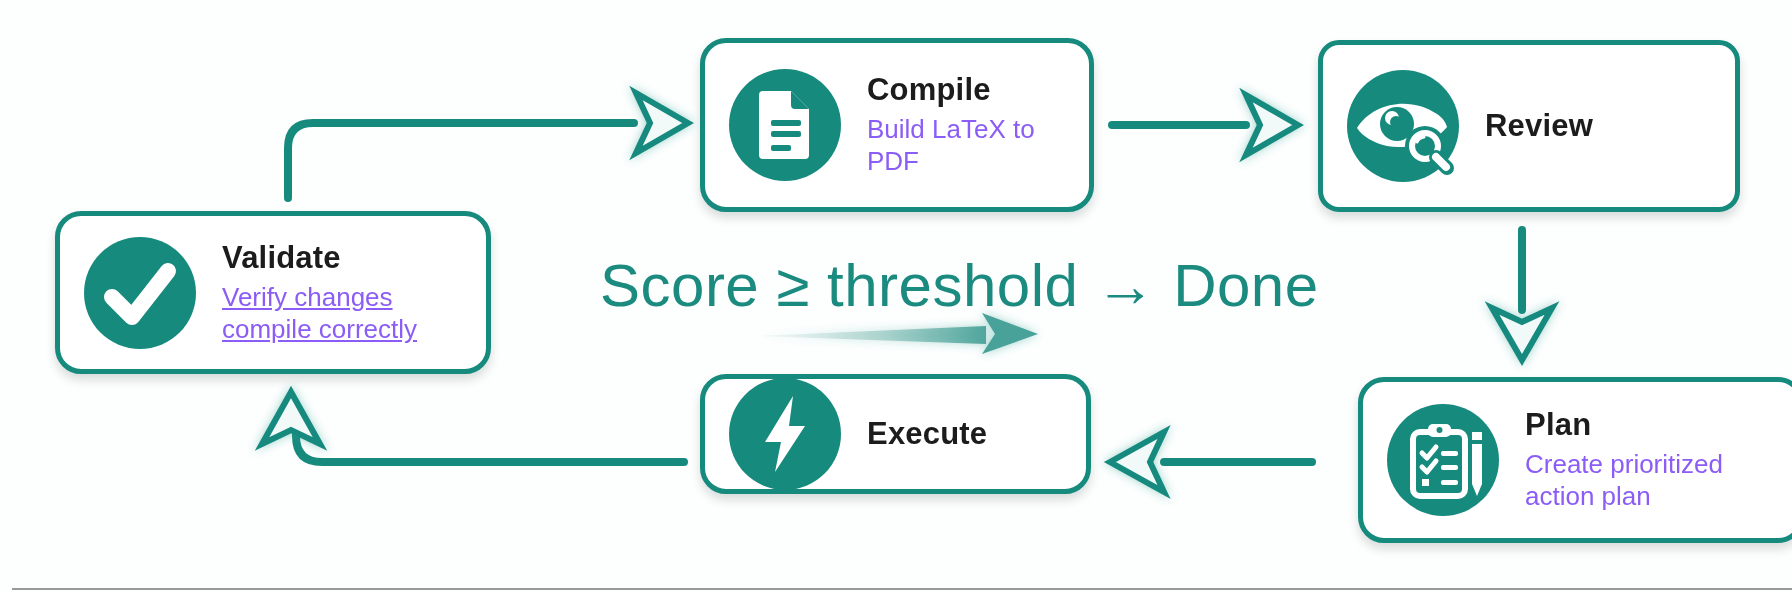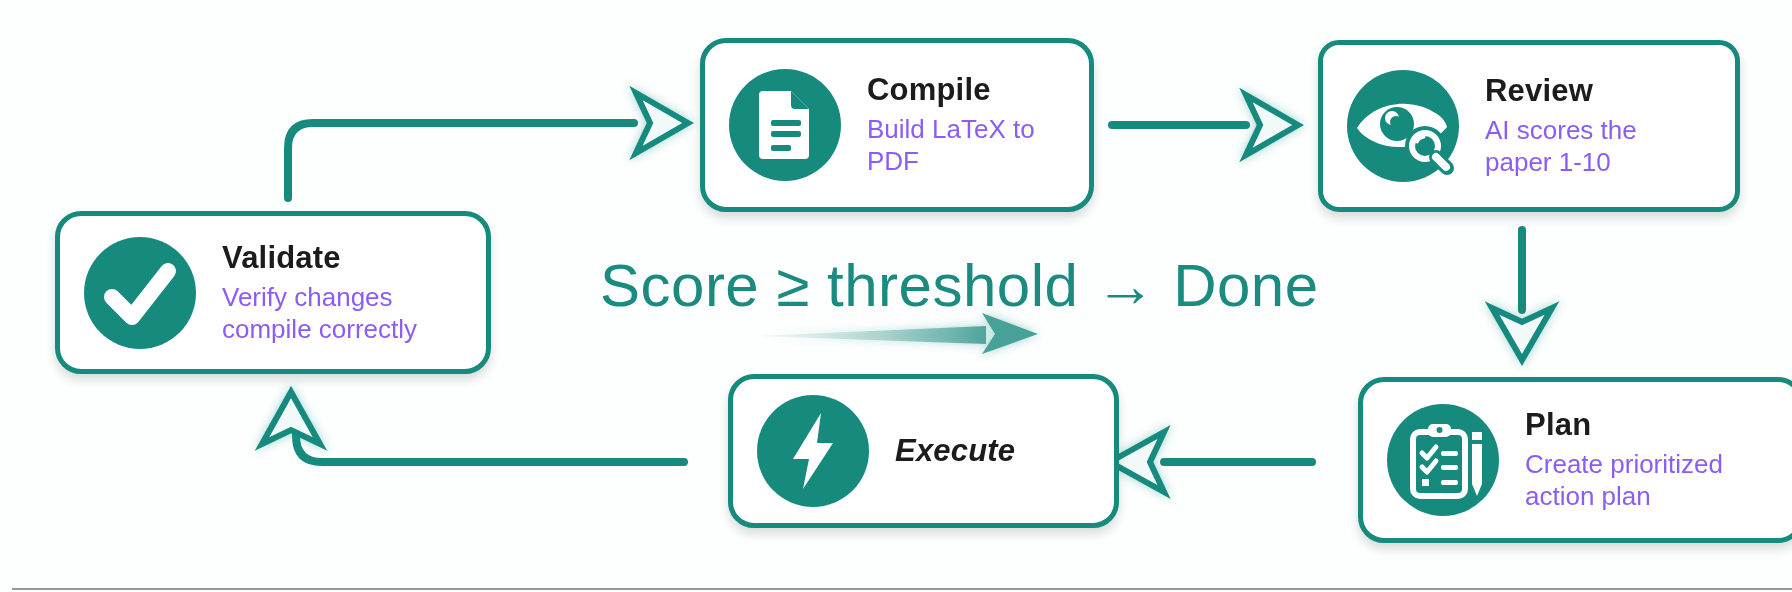--- a/index.html
+++ b/index.html
@@ -19,39 +19,39 @@
     border-radius:26px;
     box-shadow:0 6px 10px rgba(50,70,68,.18);
     display:flex;
     align-items:center;
     padding:0 16px 0 24px;
     gap:26px;
   }
   .node-compile {left:700px; top:38px;  width:394px; height:174px;}
   .node-review  {left:1318px;top:40px;  width:422px; height:172px;border-radius:21px;}
   .node-validate{left:55px;  top:211px; width:436px; height:163px;}
-  .node-execute {left:728px; top:374px; width:391px; height:154px;font-style:italic;}
+  .node-execute {left:700px; top:374px; width:391px; height:120px;}
   .node-plan    {left:1358px;top:377px; width:446px; height:166px;}
   .icon-circle{
     width:112px;height:112px;border-radius:50%;
     background:#178a7e;flex-shrink:0;
     display:flex;align-items:center;justify-content:center;
   }
   .icon-circle svg{width:112px;height:112px;display:block;}
   .node-text{display:flex;flex-direction:column;}
   .node-title{
     font-size:31px;font-weight:700;color:#1c1c1c;line-height:1.15;
     letter-spacing:.2px;
   }
   .node-desc{
     font-size:26px;font-weight:400;color:#8b5cf6;line-height:1.24;margin-top:5px;
   }
   .node-compile .node-desc{width:185px;}
   .node-review  .node-desc{width:180px;}
-  .node-validate .node-desc{width:230px;}
+  .node-validate .node-desc{width:230px;text-decoration:underline;}
   .node-execute .node-desc{width:215px;}
   .node-plan    .node-desc{width:225px;}
   .center-label{
     position:absolute;
     left:600px;top:251px;width:600px;
     text-align:center;
     font-size:60px;font-weight:500;color:#1b8b80;
     letter-spacing:.5px;
     white-space:nowrap;
   }
@@ -135,21 +135,20 @@
         <circle cx="49" cy="52" r="6" fill="#178a7e"></circle>
         <circle cx="78" cy="76" r="20" fill="#178a7e"></circle>
         <circle cx="78" cy="76" r="13" fill="#178a7e" stroke="#ffffff" stroke-width="6"></circle>
         <path d="M70 72 a9 9 0 0 1 7 -5" fill="none" stroke="#ffffff" stroke-width="3" stroke-linecap="round"></path>
         <line x1="89" y1="87" x2="100" y2="98" stroke="#178a7e" stroke-width="14" stroke-linecap="round"></line>
         <line x1="89" y1="87" x2="99" y2="97" stroke="#ffffff" stroke-width="8" stroke-linecap="round"></line>
       </svg>
     </div>
     <div class="node-text">
       <div class="node-title">Review</div>
-      <div class="node-desc">AI scores the paper 1-10</div>
     </div>
   </div>
 
   <div class="node node-validate">
     <div class="icon-circle">
       <svg viewBox="0 0 112 112">
         <path d="M28 60 L48 80 L84 34" fill="none" stroke="#ffffff" stroke-width="16" stroke-linecap="round" stroke-linejoin="round"></path>
       </svg>
     </div>
     <div class="node-text">

